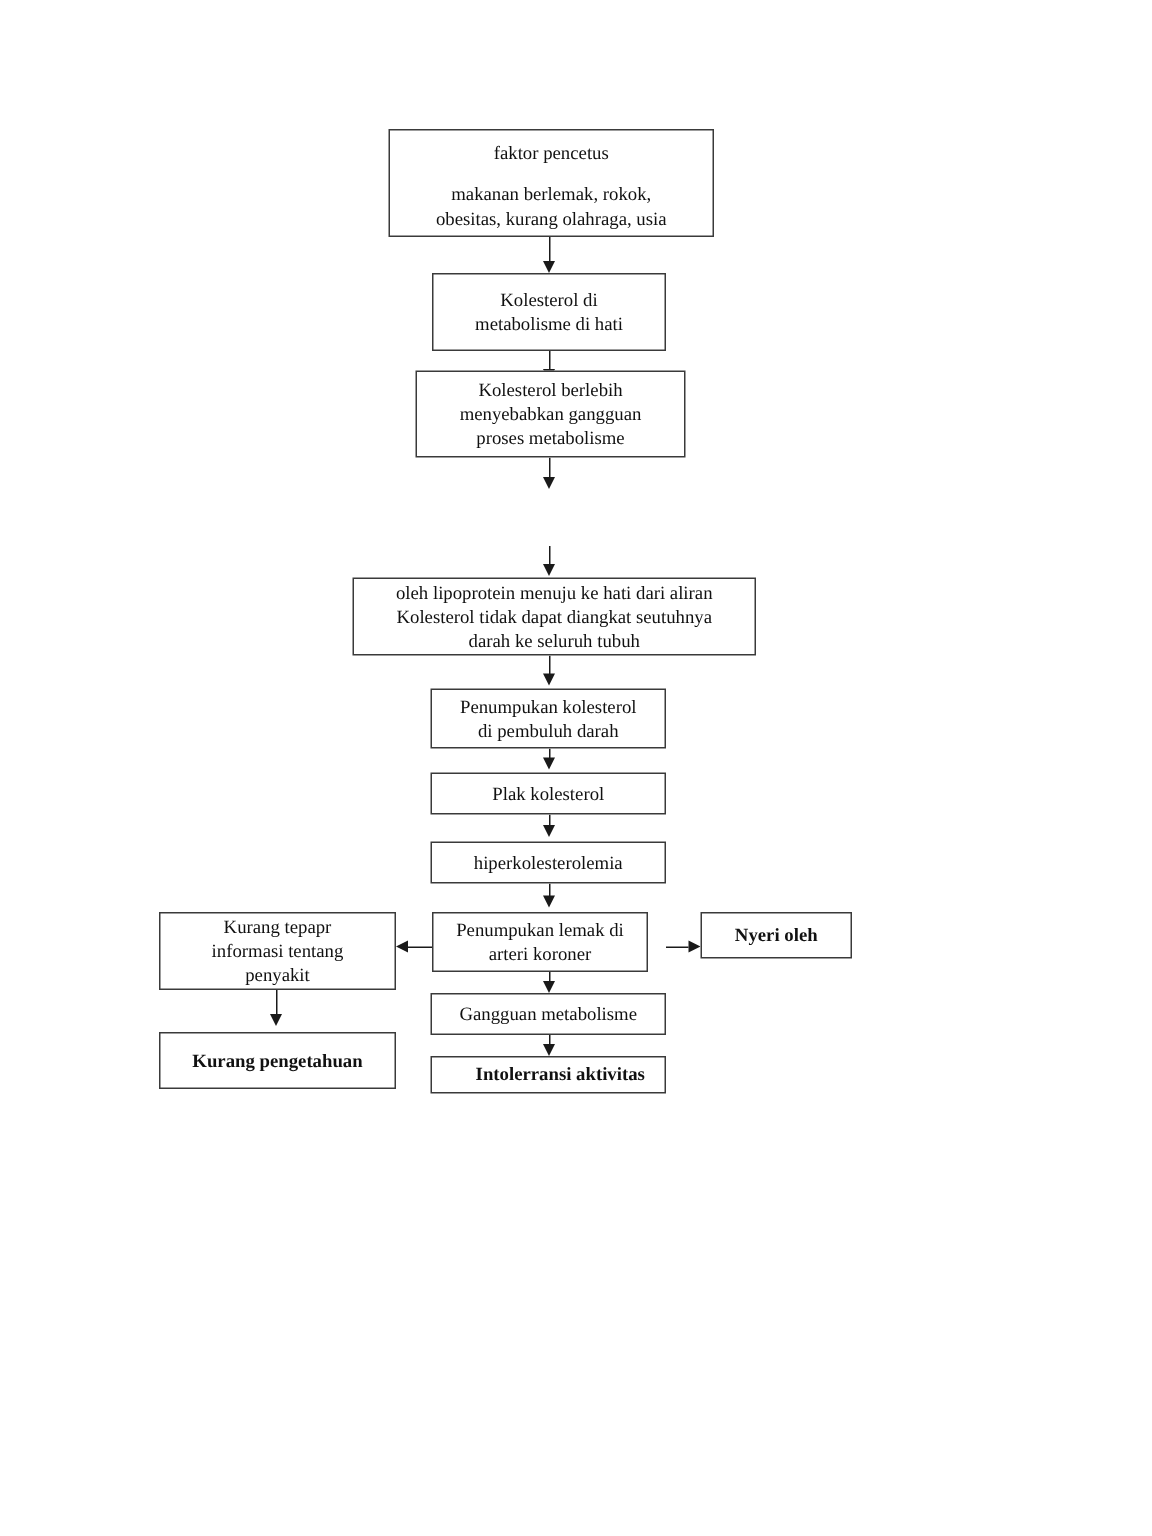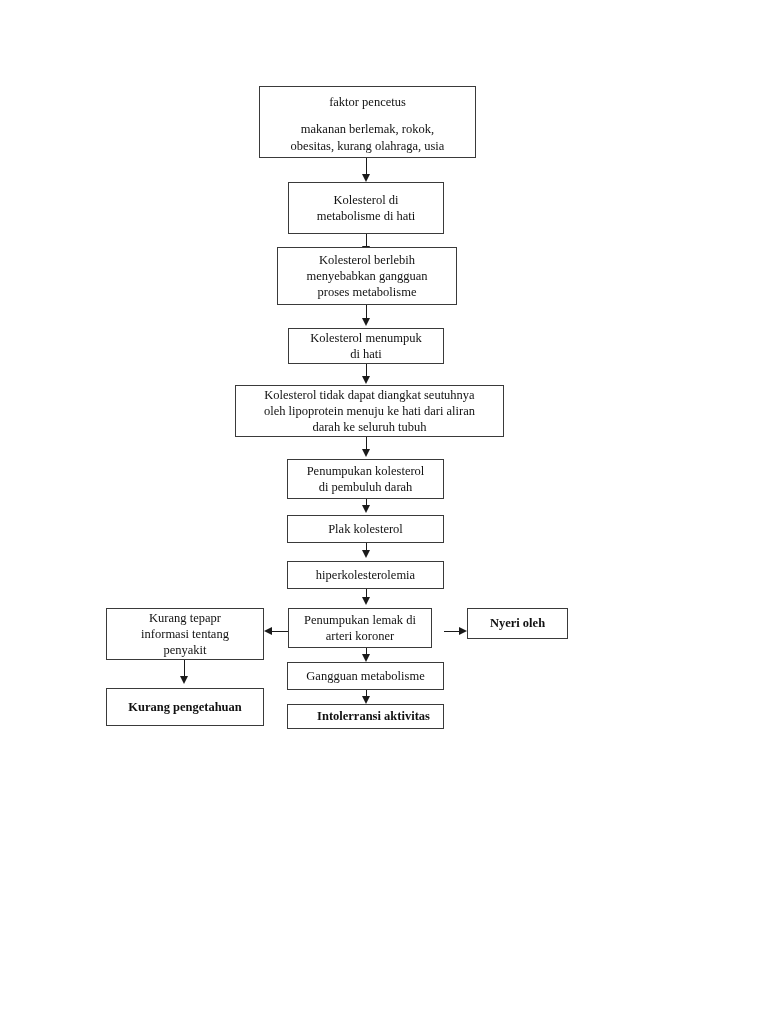--- a/index.html
+++ b/index.html
@@ -122,31 +122,27 @@
 
   <div class="node" style="left:277px; top:247px; width:180px; height:58px;">
     <span class="ln">Kolesterol berlebih</span>
     <span class="ln">menyebabkan gangguan</span>
     <span class="ln">proses metabolisme</span>
   </div>
 
   <div class="vline" style="left:366px; top:305px; height:17px;"></div>
   <div class="arrow-down" style="left:362px; top:318px;"></div>
 
-  <div class="node" style="left:288px; top:328px; width:156px; height:36px;">
-    <span class="ln">Kolesterol menumpuk</span>
-    <span class="ln">di hati</span>
-  </div>
 
   <div class="vline" style="left:366px; top:364px; height:14px;"></div>
   <div class="arrow-down" style="left:362px; top:376px;"></div>
 
   <div class="node" style="left:235px; top:385px; width:269px; height:52px;">
+    <span class="ln">oleh lipoprotein menuju ke hati dari aliran</span>
     <span class="ln">Kolesterol tidak dapat diangkat seutuhnya</span>
-    <span class="ln">oleh lipoprotein menuju ke hati dari aliran</span>
     <span class="ln">darah ke seluruh tubuh</span>
   </div>
 
   <div class="vline" style="left:366px; top:437px; height:14px;"></div>
   <div class="arrow-down" style="left:362px; top:449px;"></div>
 
   <div class="node" style="left:287px; top:459px; width:157px; height:40px;">
     <span class="ln">Penumpukan kolesterol</span>
     <span class="ln">di pembuluh darah</span>
   </div>

